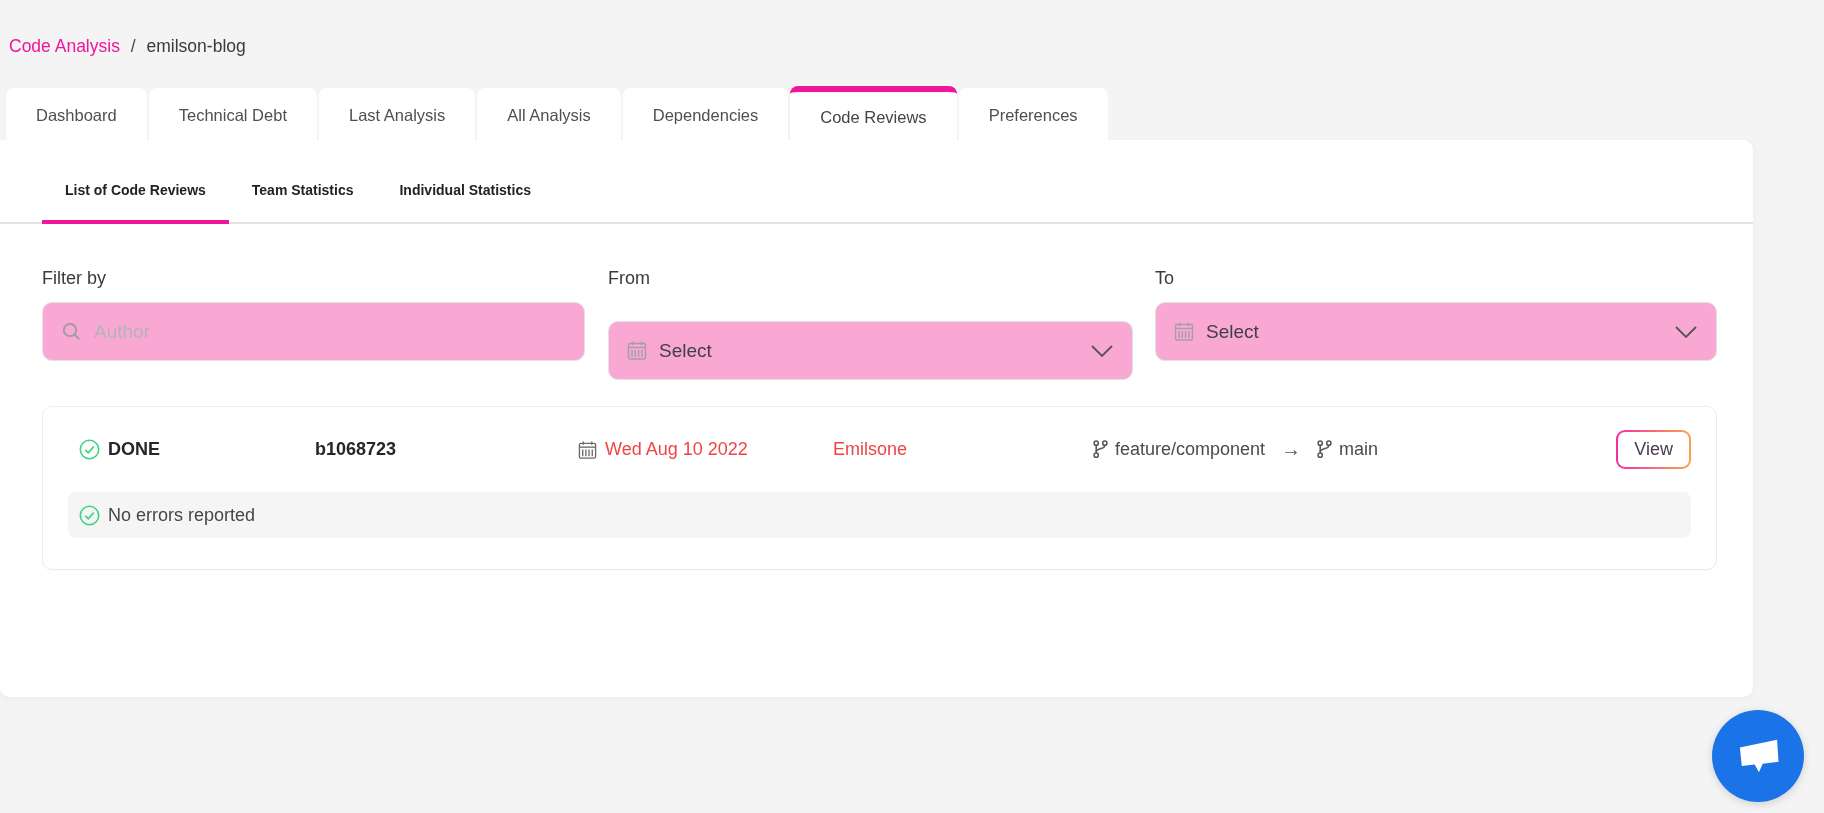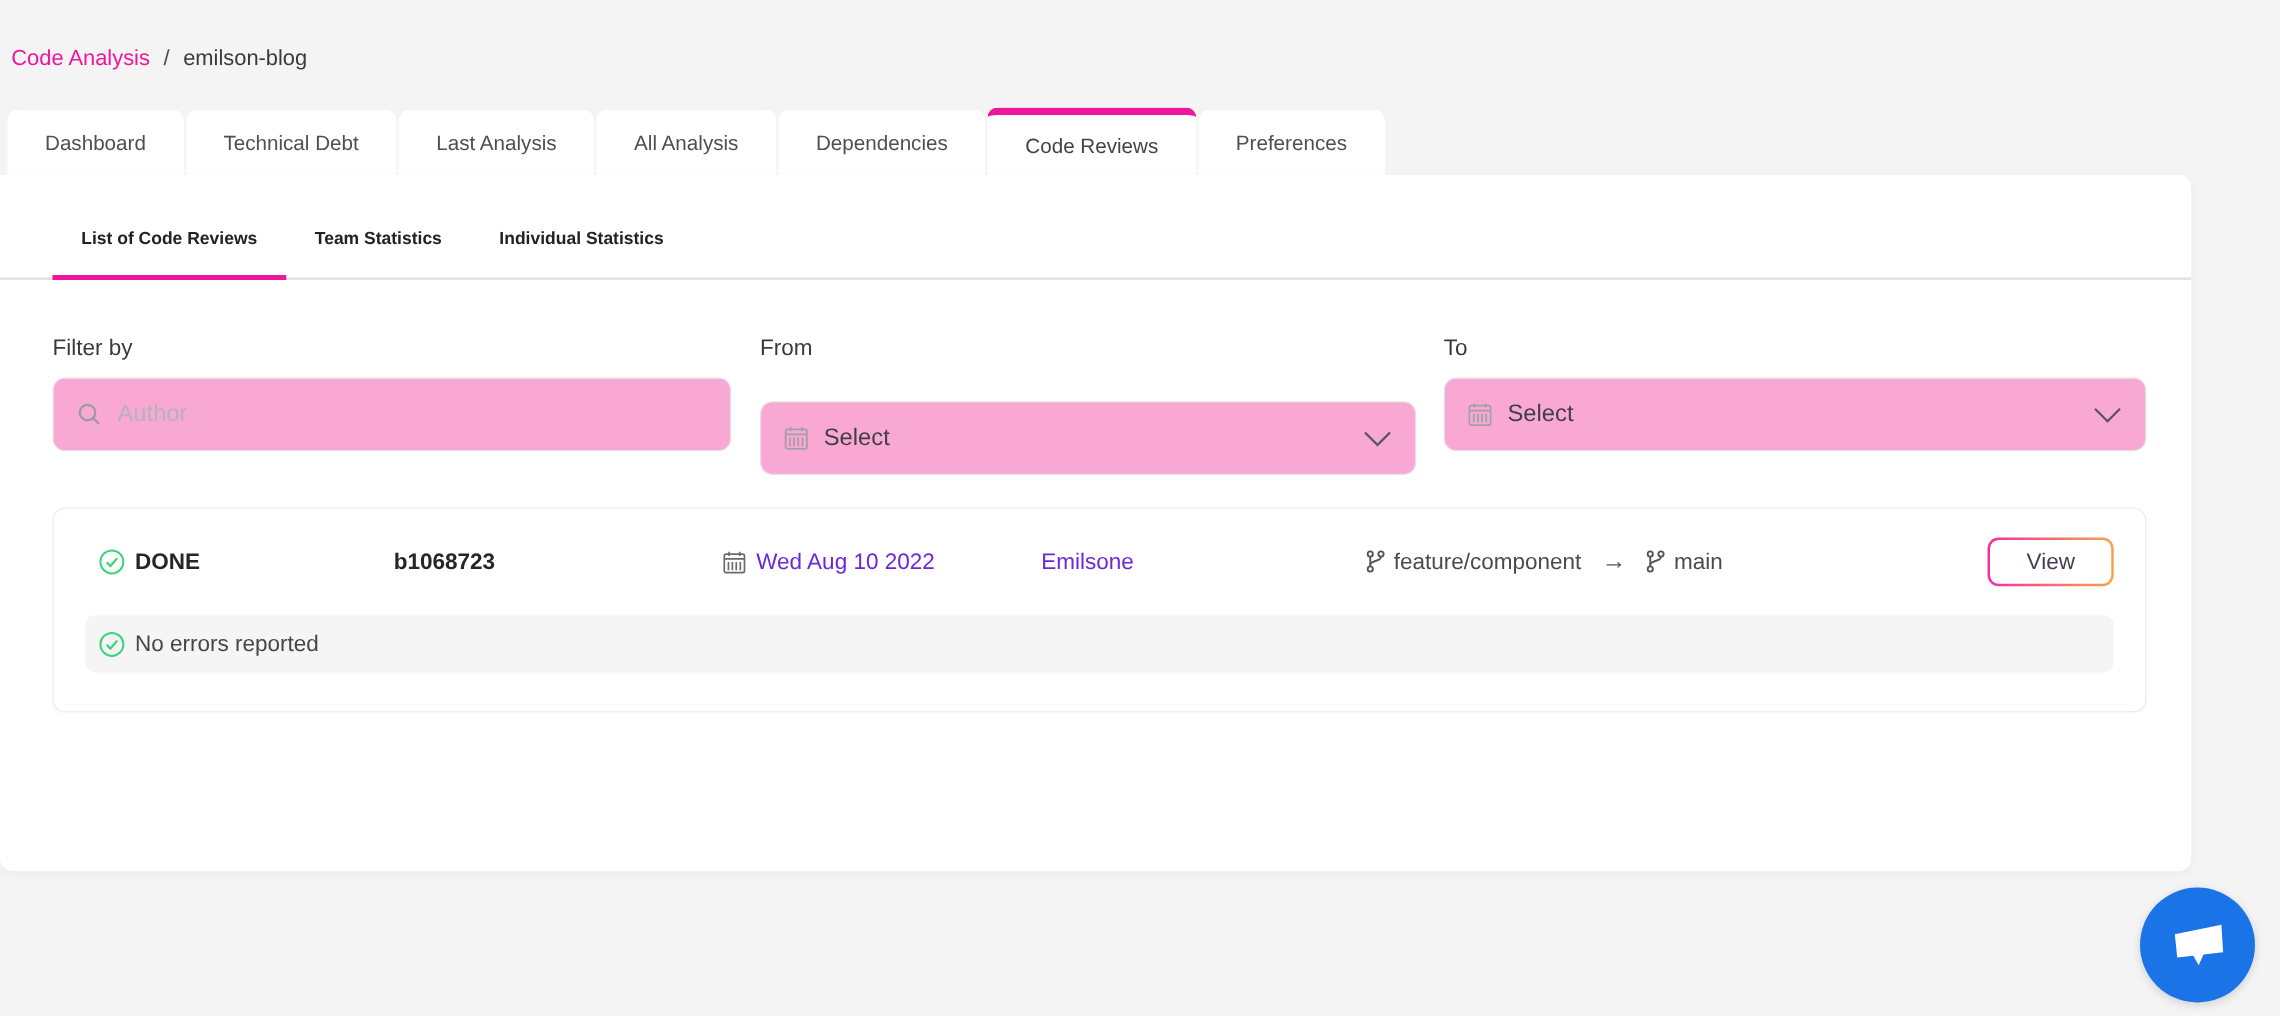--- a/index.html
+++ b/index.html
@@ -84,29 +84,29 @@
   .result-row { height:85px; display:flex; align-items:center; }
   .cell { display:flex; align-items:center; }
   .cell-status { width:247px; padding-left:11px; }
   .cell-commit { width:263px; }
   .cell-date   { width:255px; }
   .cell-author { width:260px; }
   .cell-branches { flex:1; }
   .cell-view { }
   .status-text { font-size:18px; font-weight:bold; color:#262626; margin-left:8px; }
   .commit-text { font-size:18px; font-weight:bold; color:#262626; }
-  .muted { font-size:18px; color:#6d28d9; }
+  .muted { font-size:18px; color:#ef4444; }
   .branch-name { font-size:18px; color:#4b4b4b; margin-left:7px; }
   .branch-arrow { font-size:20px; color:#555; margin:0 16px; }
   .view-btn-wrap {
     background:linear-gradient(90deg,#f42fa0,#f8a44c);
     padding:2px; border-radius:9px; cursor:pointer;
   }
   .view-btn {
-    background:#fff; border:none; border-radius:7px; padding:8px 29px;
+    background:#fff; border:none; border-radius:7px; padding:8px 16px;
     font-size:18px; color:#4a3b52; font-family:"Liberation Sans", sans-serif;
     cursor:pointer; line-height:1.1;
   }
   .msg-bar {
     height:46px; background:#f5f5f6; border-radius:8px;
     display:flex; align-items:center; padding-left:11px;
   }
   .msg-text { font-size:18px; color:#464646; margin-left:8px; }
 
   

